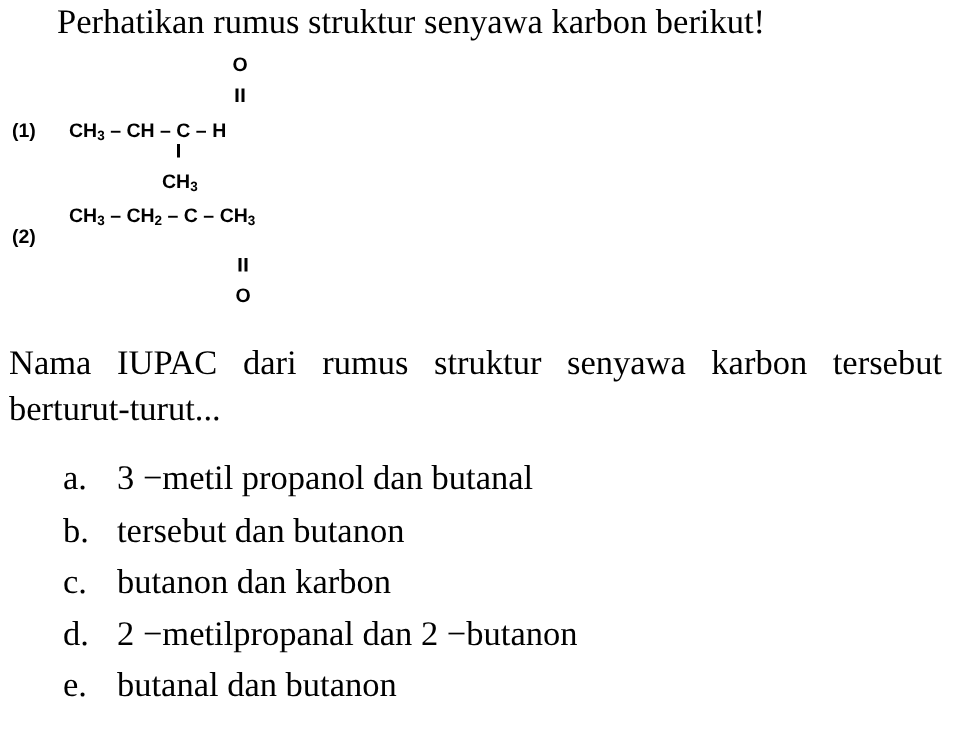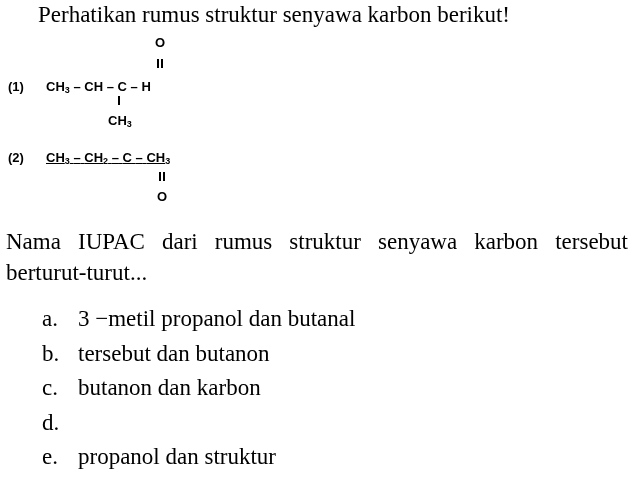--- a/index.html
+++ b/index.html
@@ -103,21 +103,21 @@
     <span>–</span>
     <span>H</span>
   </div>
 
   <div class="bond-v" style="left:118px; top:96px; height:9px;"></div>
   <div class="chem" style="left:108px; top:114px;"><span>CH</span><sub>3</sub></div>
 </div>
 
 <div>
   <div class="chem" style="left:8px; top:151px;">(2)</div>
-  <div class="chem" style="left:46px; top:151px;text-decoration:underline;">
+  <div class="chem" style="left:46px; top:137px;">
     <span>CH</span><sub>3</sub>
     <span>–</span>
     <span>CH</span><sub>2</sub>
     <span>–</span>
     <span>C</span>
     <span>–</span>
     <span>CH</span><sub>3</sub>
   </div>
   <div class="bond-dbl" style="left:159px; top:172px;"></div>
   <div class="chem" style="left:157px; top:190px;">O</div>
@@ -133,18 +133,19 @@
   <li class="option">
     <span class="opt-letter">b.</span>
     <span class="opt-text">tersebut dan butanon</span>
   </li>
   <li class="option">
     <span class="opt-letter">c.</span>
     <span class="opt-text">butanon dan karbon</span>
   </li>
   <li class="option">
     <span class="opt-letter">d.</span>
+    <span class="opt-text">2 −metilpropanal dan 2 −butanon</span>
   </li>
   <li class="option">
     <span class="opt-letter">e.</span>
-    <span class="opt-text">propanol dan struktur</span>
+    <span class="opt-text">butanal dan butanon</span>
   </li>
 </ul>
 
 </body></html>

